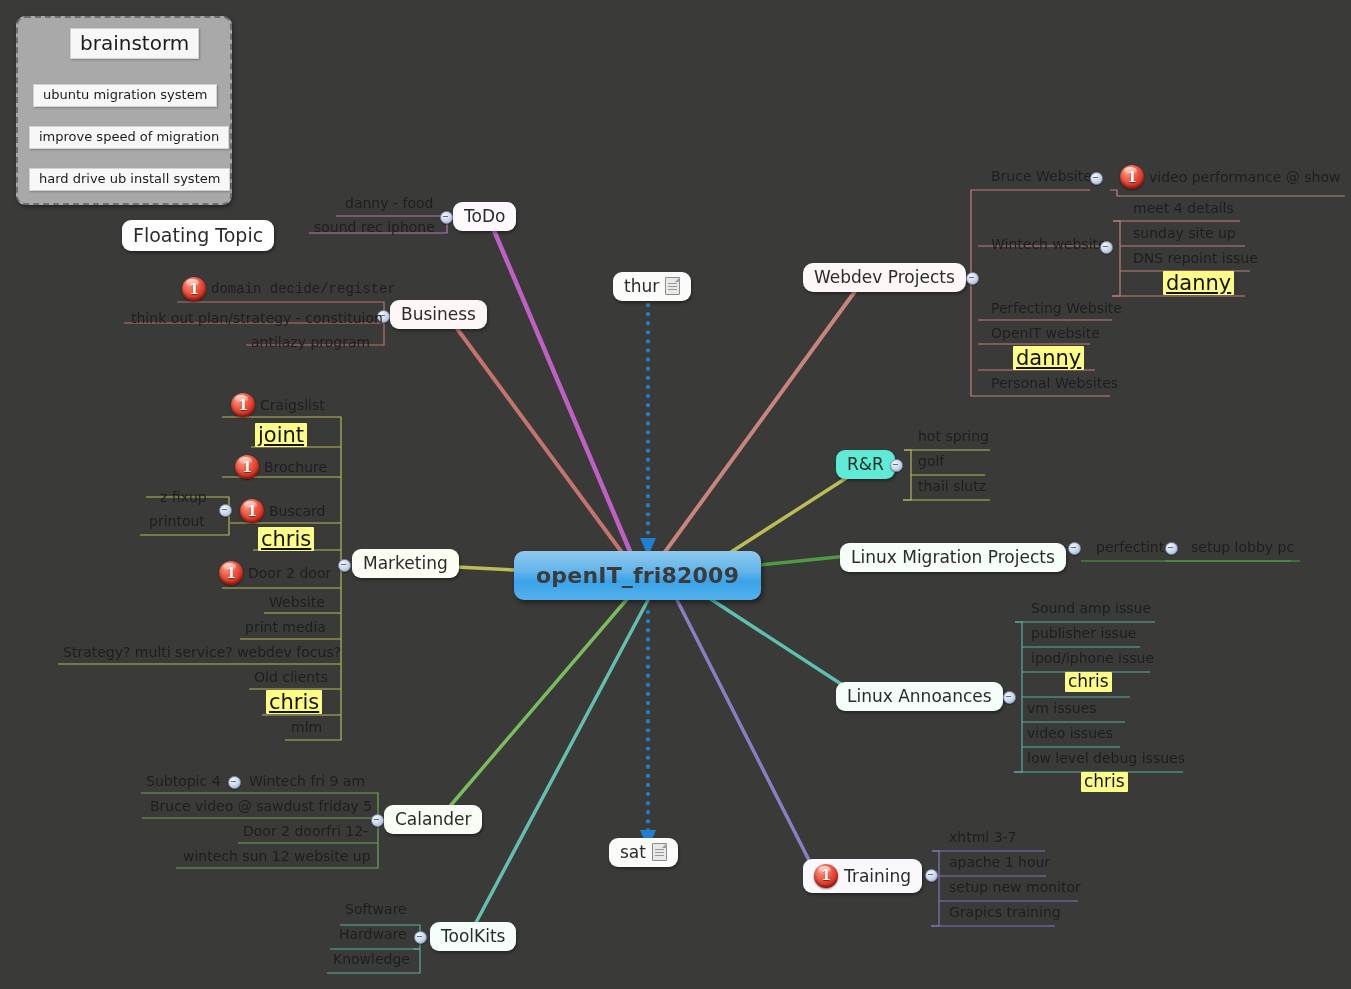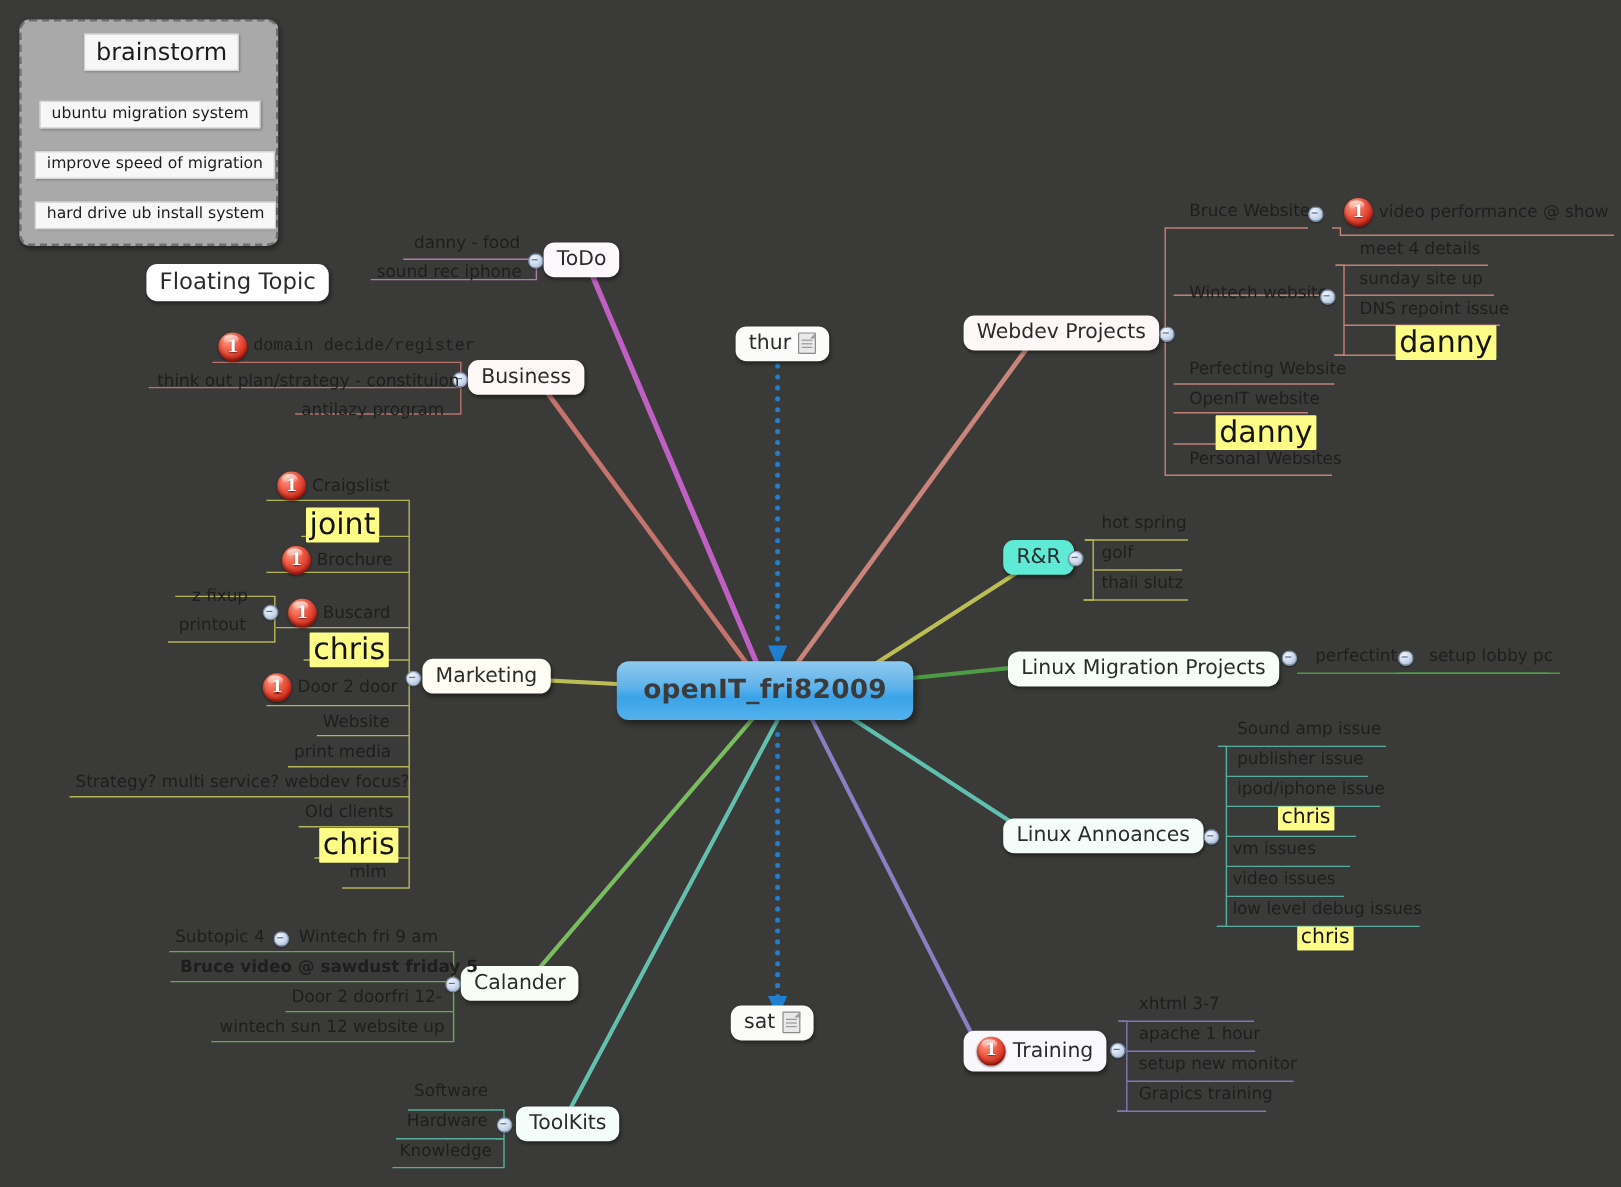--- a/index.html
+++ b/index.html
@@ -61,21 +61,21 @@
   .t-day    {background:#fbfbfa;}
   .t-float  {background:#ffffff;}
 
   
   .hl{
     background:#fcfc86;
     color:#141414;
     padding:0 3px;
     border-radius:1px;
   }
-  .hl-lg{font-size:25px;}
+  .hl-lg{font-size:21px;text-decoration:underline;}
   .hl-md{font-size:17px;}
 
   
   .prio{
     display:inline-block;
     width:24px;height:24px;border-radius:50%;
     background:
       radial-gradient(circle at 34% 26%, #ff9b84 0%, #f2604a 35%, #cf2d1d 72%, #8c1a10 100%);
     box-shadow:inset 0 -2px 3px rgba(70,0,0,.55), 0 1px 2px rgba(0,0,0,.5);
     position:relative;vertical-align:middle;flex:none;
@@ -336,21 +336,21 @@
     <span class="prio"></span>
     <span>domain decide/register</span>
   </div>
   <div class="node plain sub" style="left:128px;top:310px;">
     <span>think out plan/strategy - constituion</span>
   </div>
   <div class="node plain sub" style="left:248px;top:334px;">
     <span>antilazy program</span>
   </div>
 
-  <div class="node boxed t-web main-topic" style="left:803px;top:263px;">
+  <div class="node boxed t-web main-topic" style="left:803px;top:263px;border-radius:10px;">
     <span>Webdev Projects</span>
   </div>
   <div class="bubble" style="left:966px;top:272px;"></div>
 
   <div class="node plain sub" style="left:988px;top:168px;">
     <span>Bruce Website</span>
   </div>
   <div class="bubble" style="left:1090px;top:172px;"></div>
   <div class="node plain sub" style="left:1117px;top:165px;">
     <span class="prio"></span>
@@ -478,21 +478,21 @@
     <span>Calander</span>
   </div>
   <div class="bubble" style="left:371px;top:814px;"></div>
   <div class="node plain sub" style="left:246px;top:773px;">
     <span>Wintech fri 9 am</span>
   </div>
   <div class="bubble" style="left:228px;top:776px;"></div>
   <div class="node plain sub" style="left:143px;top:773px;">
     <span>Subtopic 4</span>
   </div>
-  <div class="node plain sub" style="left:147px;top:798px;font-weight:bold;">
+  <div class="node plain sub" style="left:147px;top:798px;">
     <span>Bruce video @ sawdust friday 5</span>
   </div>
   <div class="node plain sub" style="left:240px;top:823px;">
     <span>Door 2 doorfri 12-</span>
   </div>
   <div class="node plain sub" style="left:180px;top:848px;">
     <span>wintech sun 12 website up</span>
   </div>
 
   <div class="node boxed t-mark main-topic" style="left:352px;top:549px;">

